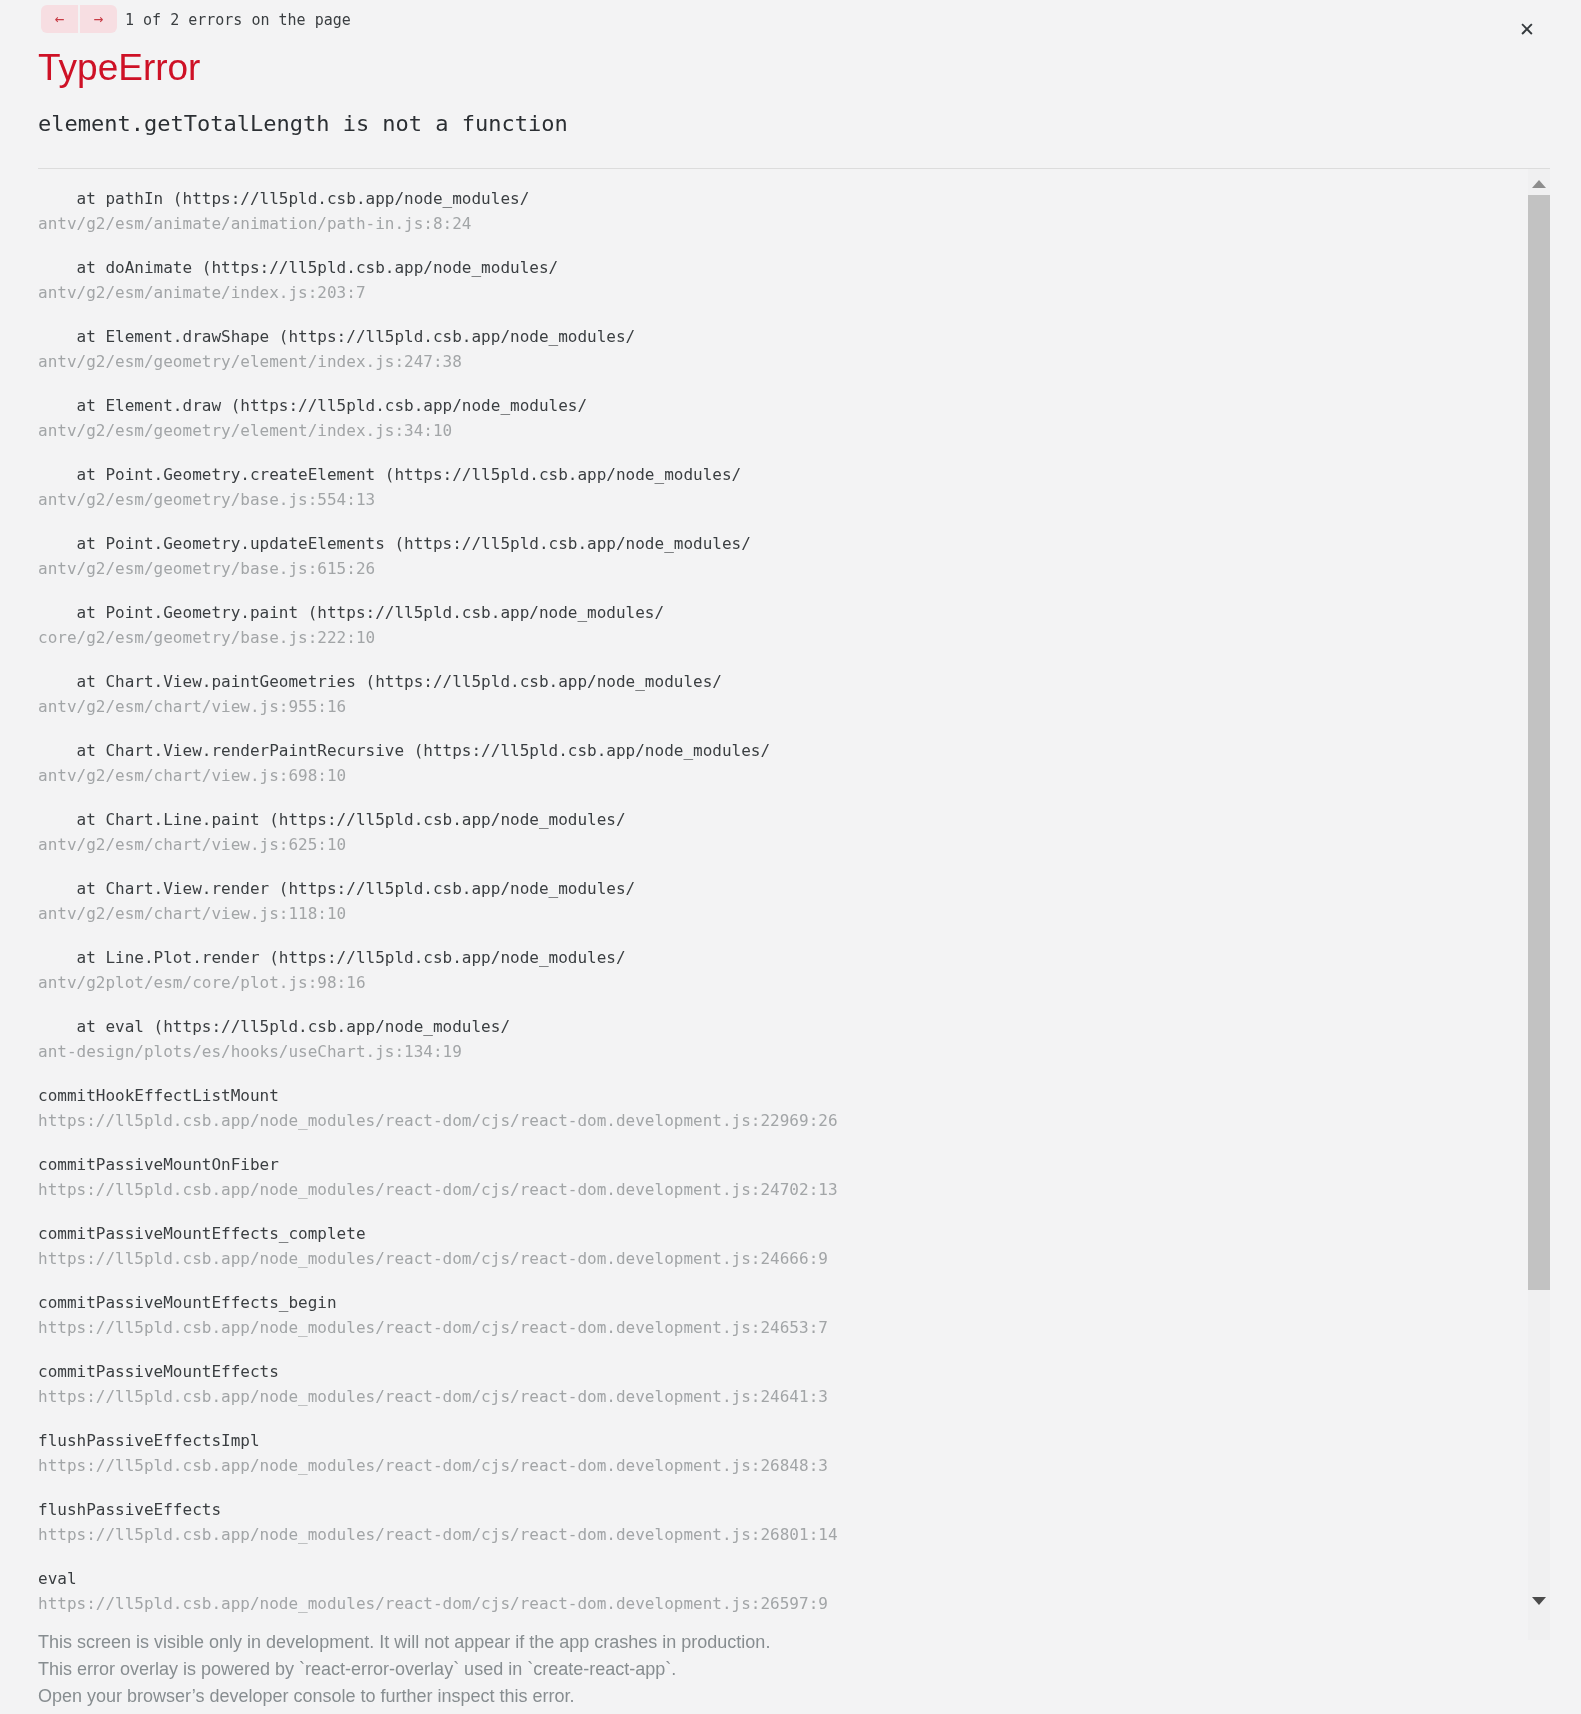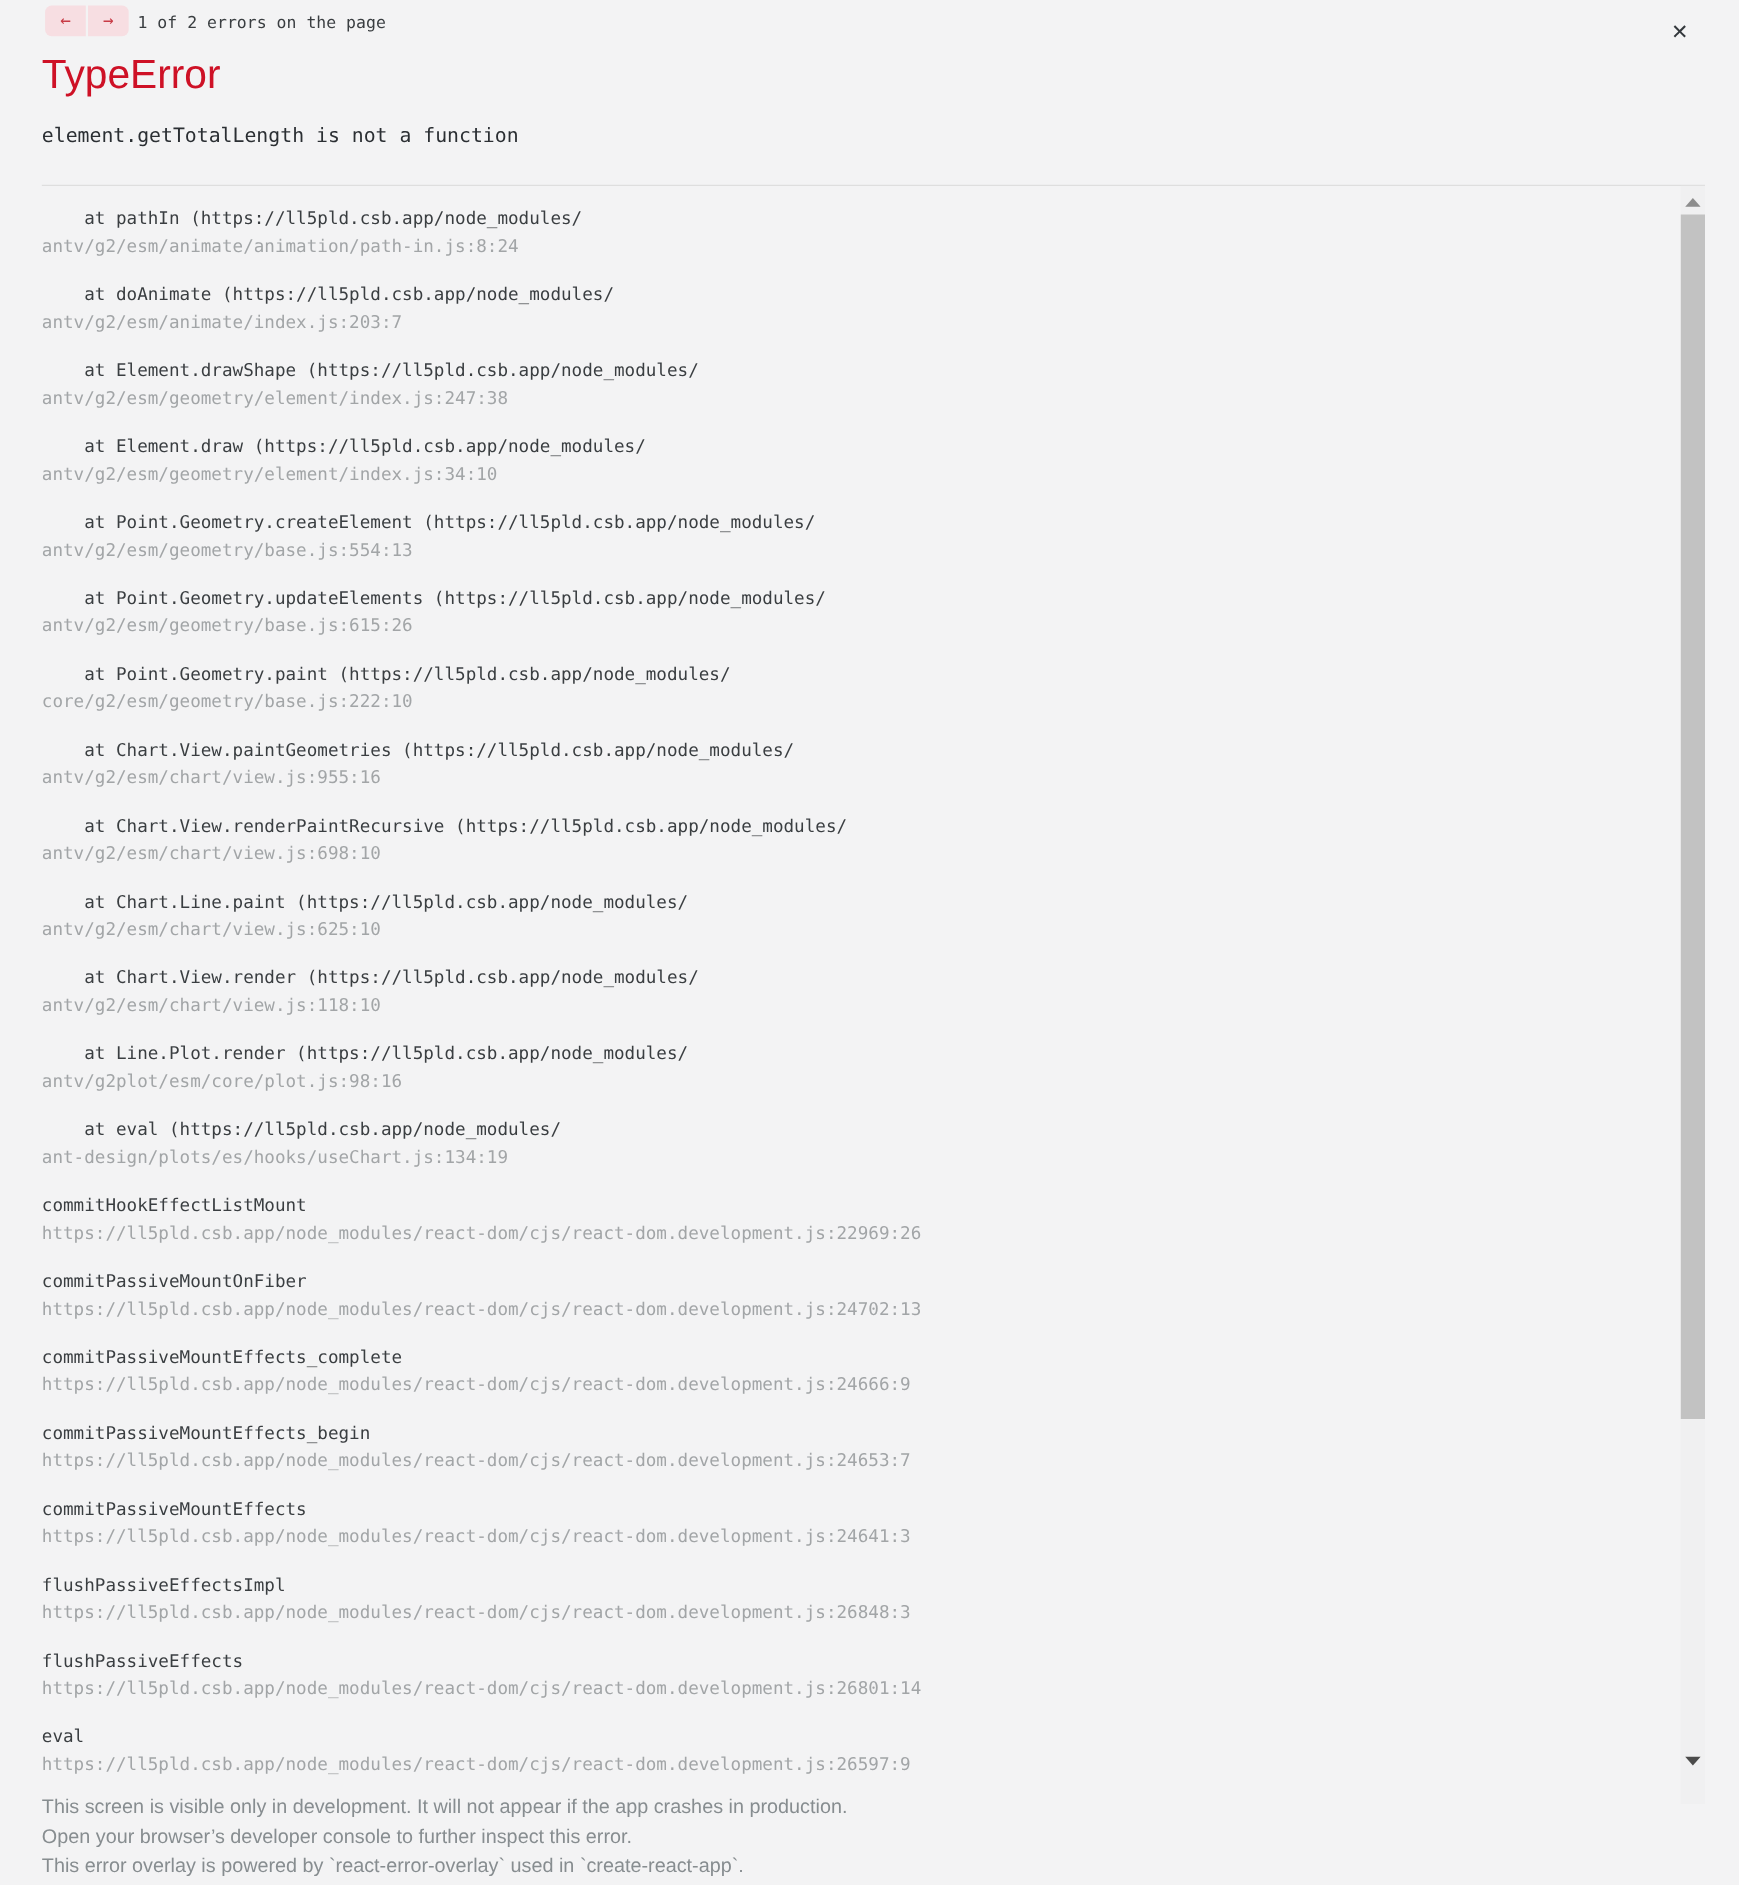--- a/index.html
+++ b/index.html
@@ -41,21 +41,21 @@
 
   
   .error-title{
     position:absolute;left:38px;top:46px;
     font-family:"Liberation Sans","DejaVu Sans",sans-serif;
     font-size:37px;line-height:44px;font-weight:500;
     color:var(--accent);
   }
   .error-message{
     position:absolute;left:38px;top:110px;
-    font-size:18px;line-height:28px;
+    font-size:22px;line-height:28px;
     color:var(--text-message);
   }
 
   
   .trace-wrap{
     position:absolute;top:168px;left:38px;right:31px;height:1472px;
     border-top:1px solid var(--divider);
     overflow:hidden;
   }
   .trace-list{padding-top:17px;}
@@ -235,15 +235,15 @@
     <span class="tri-up"></span>
   </button>
   <div class="sb-thumb"></div>
   <button class="sb-btn down">
     <span class="tri-down"></span>
   </button>
 </div>
 
 <div class="footer">
   <div>This screen is visible only in development. It will not appear if the app crashes in production.</div>
+  <div>This error overlay is powered by `react-error-overlay` used in `create-react-app`.</div>
   <div>Open your browser’s developer console to further inspect this error.</div>
-  <div>This error overlay is powered by `react-error-overlay` used in `create-react-app`.</div>
 </div>
 
 </body></html>

